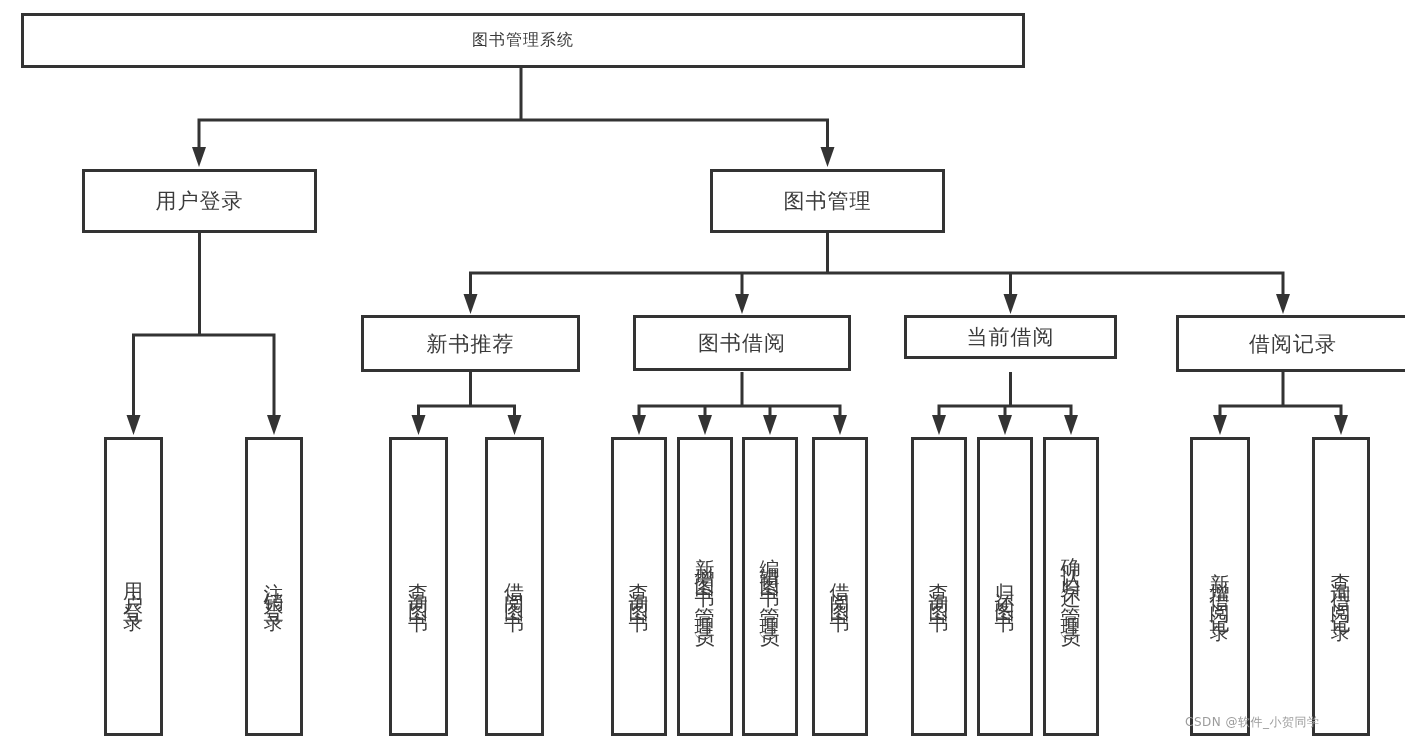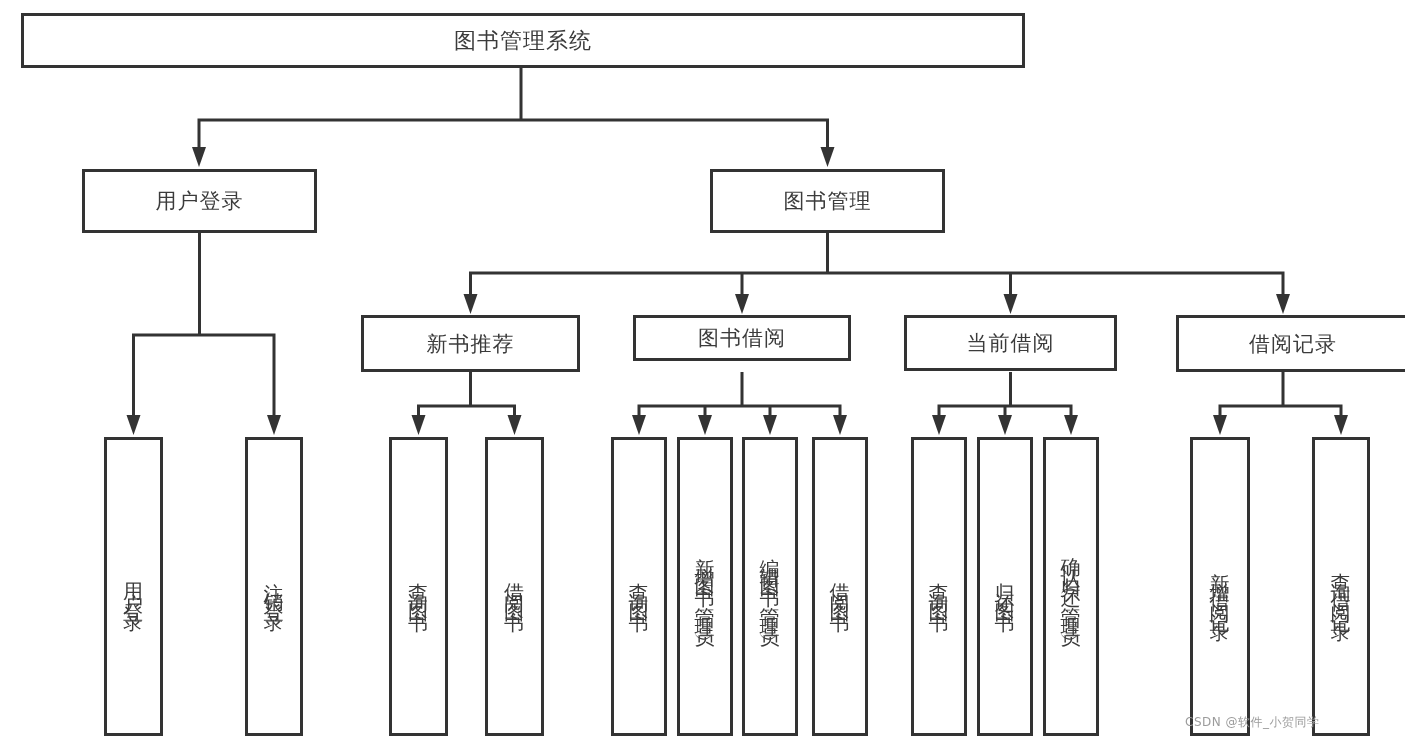--- a/index.html
+++ b/index.html
@@ -30,21 +30,21 @@
     display: flex;
     align-items: center;
     justify-content: center;
   }
   .hbox {
     font-size: 21px;
     letter-spacing: 1px;
     white-space: nowrap;
   }
   .root-box {
-    font-size: 22px;
+    font-size: 16px;
   }
   .vbox {
     writing-mode: vertical-rl;
     text-orientation: mixed;
     font-size: 20px;
     letter-spacing: 10px;
     line-height: 1;
   }
   .vbox span {
     display: block;
@@ -131,24 +131,24 @@
   <div class="node hbox" style="left:82px;top:169px;width:235px;height:64px">
     <span>用户登录</span>
   </div>
   <div class="node hbox" style="left:361px;top:315px;width:219px;height:57px">
     <span>新书推荐</span>
   </div>
 
   <div class="node hbox" style="left:710px;top:169px;width:235px;height:64px">
     <span>图书管理</span>
   </div>
-  <div class="node hbox" style="left:633px;top:315px;width:218px;height:46px">
+  <div class="node hbox" style="left:633px;top:315px;width:218px;height:56px">
     <span>图书借阅</span>
   </div>
-  <div class="node hbox" style="left:904px;top:315px;width:213px;height:56px">
+  <div class="node hbox" style="left:904px;top:315px;width:213px;height:44px">
     <span>当前借阅</span>
   </div>
   <div class="node hbox" style="left:1176px;top:315px;width:234px;height:57px">
     <span>借阅记录</span>
   </div>
 
   <div class="node vbox" style="left:104px;top:437px;width:59px;height:299px">
     <span>用户登录</span>
   </div>
   <div class="node vbox" style="left:245px;top:437px;width:58px;height:299px">

